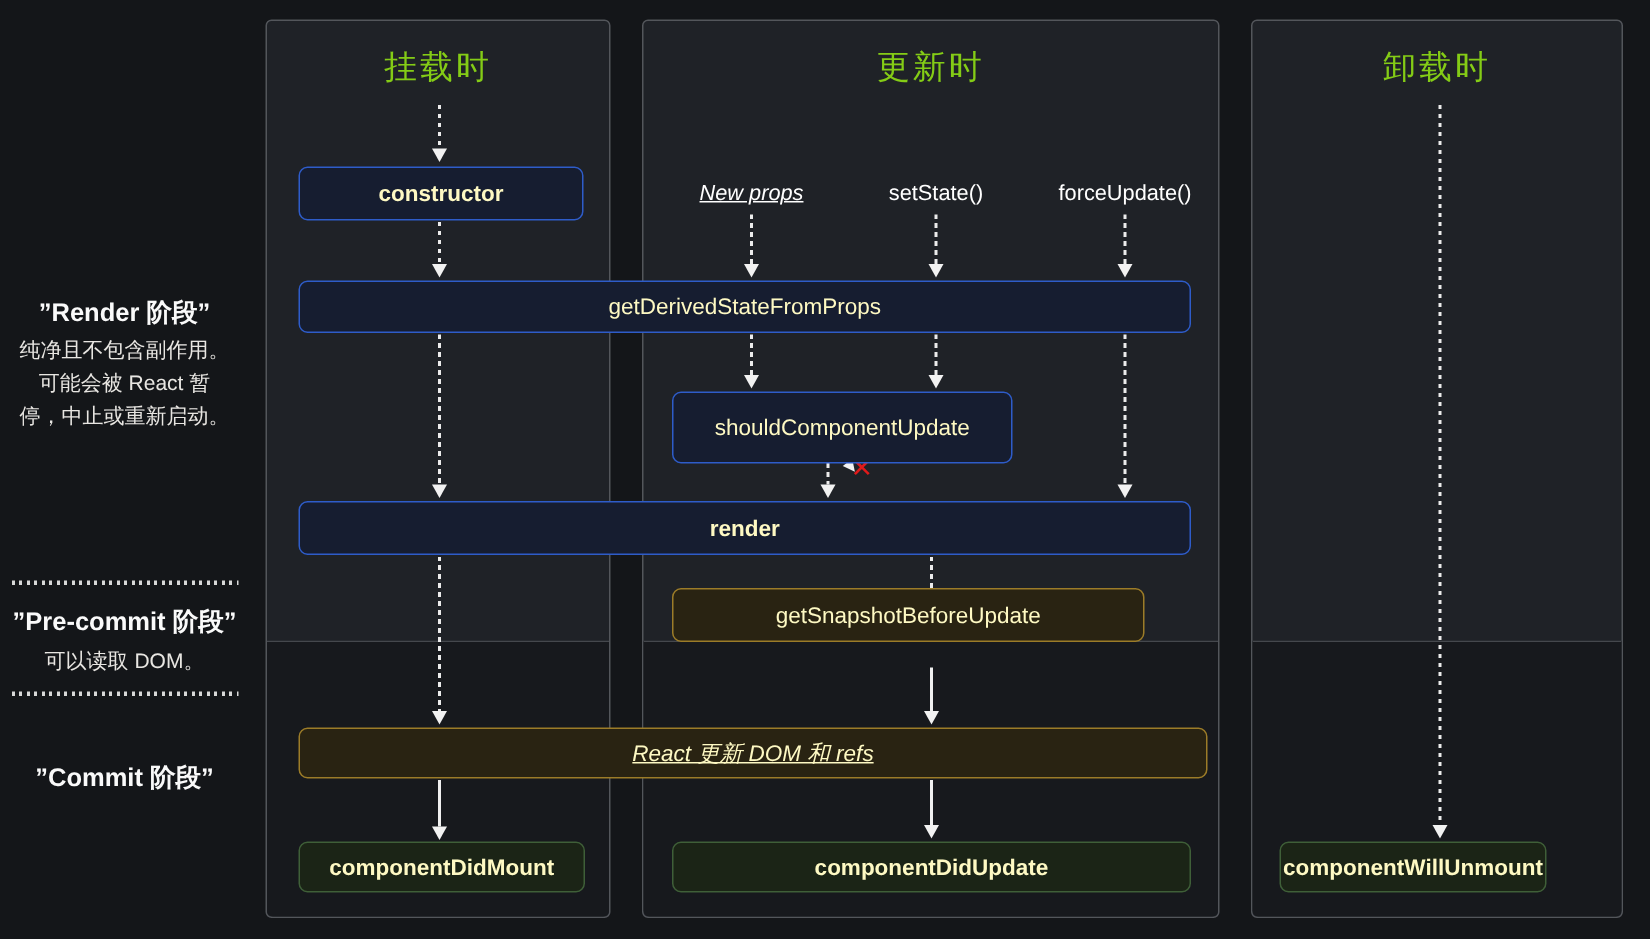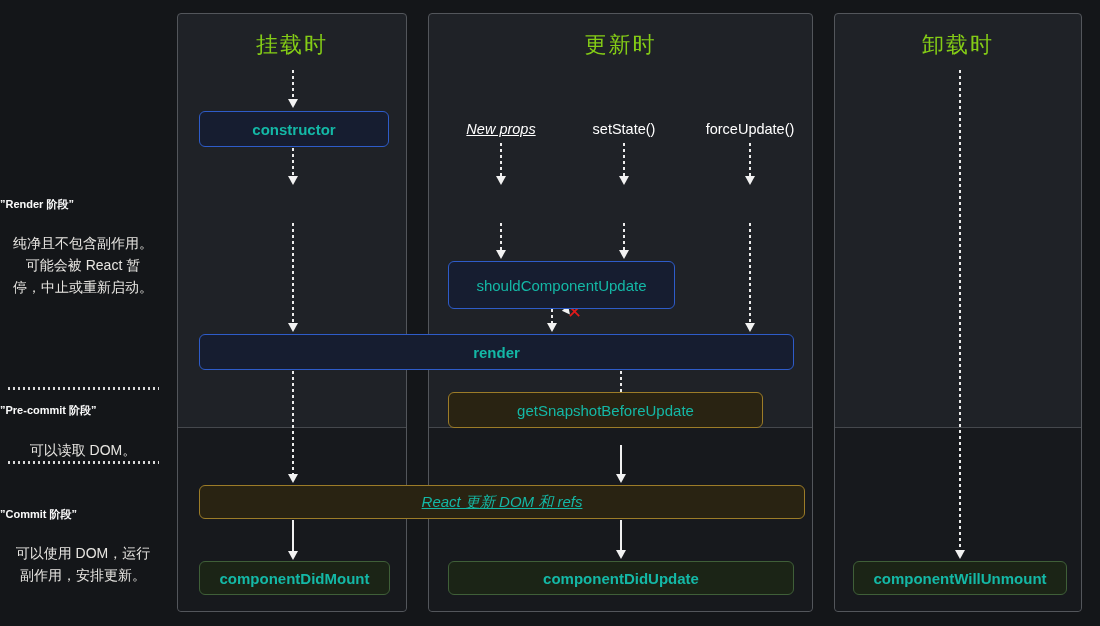--- a/index.html
+++ b/index.html
@@ -2,36 +2,36 @@
 <html><head>
 <meta charset="utf-8">
 <style>
   html,body{margin:0;padding:0;background:#141619;}
   #stage{
     position:relative;width:1100px;height:626px;overflow:hidden;
     background:#141619;color:#fff;
     font-family:"Liberation Sans","DejaVu Sans",sans-serif;
   }
   
-  .rail-label{position:absolute;left:0;width:166px;
-    font-size:11px;font-weight:bold;color:#fafafa;}
+  .rail-label{position:absolute;left:0;width:166px;text-align:center;
+    font-size:17px;font-weight:bold;color:#fafafa;}
   .rail-desc{position:absolute;left:0;width:166px;text-align:center;
-    font-size:14px;line-height:22px;color:#e8e6e2;margin-top:10px;}
+    font-size:14px;line-height:22px;color:#e8e6e2;}
   .dotline{position:absolute;left:8px;width:151px;height:3px;
     background:repeating-linear-gradient(90deg,#d8d8d8 0 2px,transparent 2px 5px);}
   
   .panel{position:absolute;top:13px;height:599px;background:#1f2227;
     border:1px solid #53565b;border-radius:4px;box-sizing:border-box;}
   .panel-lower{position:absolute;left:0;right:0;bottom:0;top:413px;
     background:#17191d;border-top:1px solid #45484d;border-radius:0 0 4px 4px;}
   .panel-title{position:absolute;top:16px;left:0;right:0;text-align:center;
     font-size:22px;font-weight:normal;color:#84cc16;letter-spacing:2px;}
   
   .box{position:absolute;display:flex;align-items:center;justify-content:center;
-    border-radius:6px;font-size:15px;color:#14b8a6;box-sizing:border-box;
+    border-radius:6px;font-size:15px;color:#fef9c3;box-sizing:border-box;
     border:1.5px solid;z-index:3;text-decoration:none;}
   .box.blue{border-color:#2e5cc9;background:#161d30;}
   .box.orange{border-color:#9c7c28;background:#292312;}
   .box.green{border-color:#3f5f38;background:#1b2416;}
   .bold{font-weight:bold;}
   .italic{font-style:italic;text-decoration:underline;}
   
   .trigger{position:absolute;width:130px;text-align:center;font-size:14.5px;color:#fff;z-index:3;}
   
   .arrow{position:absolute;width:2px;z-index:2;
@@ -57,24 +57,20 @@
     <div>可能会被 React 暂</div>
     <div>停，中止或重新启动。</div>
   </div>
   <div class="dotline" style="top:387px"></div>
   <div class="rail-label" style="top:403px">”Pre-commit 阶段”</div>
   <div class="rail-desc" style="top:429px">
     <div>可以读取 DOM。</div>
   </div>
   <div class="dotline" style="top:461px"></div>
   <div class="rail-label" style="top:507px">”Commit 阶段”</div>
-  <div class="rail-desc" style="top:532px">
-    <div>可以使用 DOM，运行</div>
-    <div>副作用，安排更新。</div>
-  </div>
 
   <div class="panel" style="left:177px;width:230px">
     <div class="panel-lower"></div>
     <div class="panel-title">挂载时</div>
   </div>
   <div class="panel" style="left:428px;width:385px">
     <div class="panel-lower"></div>
     <div class="panel-title">更新时</div>
   </div>
   <div class="panel" style="left:834px;width:248px">
@@ -101,21 +97,22 @@
   <div class="arrow" style="left:959px;top:70px;height:480px"></div>
 
   <div class="arrow solid" style="left:292px;top:520px;height:31px"></div>
   <div class="arrow solid" style="left:620px;top:445px;height:29px"></div>
   <div class="arrow solid" style="left:620px;top:520px;height:30px"></div>
 
   <div class="branch" style="left:556px;top:298px"></div>
   <div class="halt-x" style="left:567px;top:303px">✕</div>
 
   <div class="box blue bold" style="left:199px;top:111px;width:190px;height:36px">constructor</div>
+  <div class="box blue" style="left:199px;top:187px;width:595px;height:35px">getDerivedStateFromProps</div>
   <div class="box blue" style="left:448px;top:261px;width:227px;height:48px">shouldComponentUpdate</div>
   <div class="box blue bold" style="left:199px;top:334px;width:595px;height:36px">render</div>
   <div class="box orange" style="left:448px;top:392px;width:315px;height:36px">getSnapshotBeforeUpdate</div>
   <div class="box orange italic" style="left:199px;top:485px;width:606px;height:34px">React 更新 DOM 和 refs</div>
   <div class="box green bold" style="left:199px;top:561px;width:191px;height:34px">componentDidMount</div>
   <div class="box green bold" style="left:448px;top:561px;width:346px;height:34px">componentDidUpdate</div>
-  <div class="box green bold" style="left:853px;top:561px;width:214px;height:34px">componentWillUnmount</div>
+  <div class="box green bold" style="left:853px;top:561px;width:178px;height:34px">componentWillUnmount</div>
 
 </div>
 
 </body></html>

